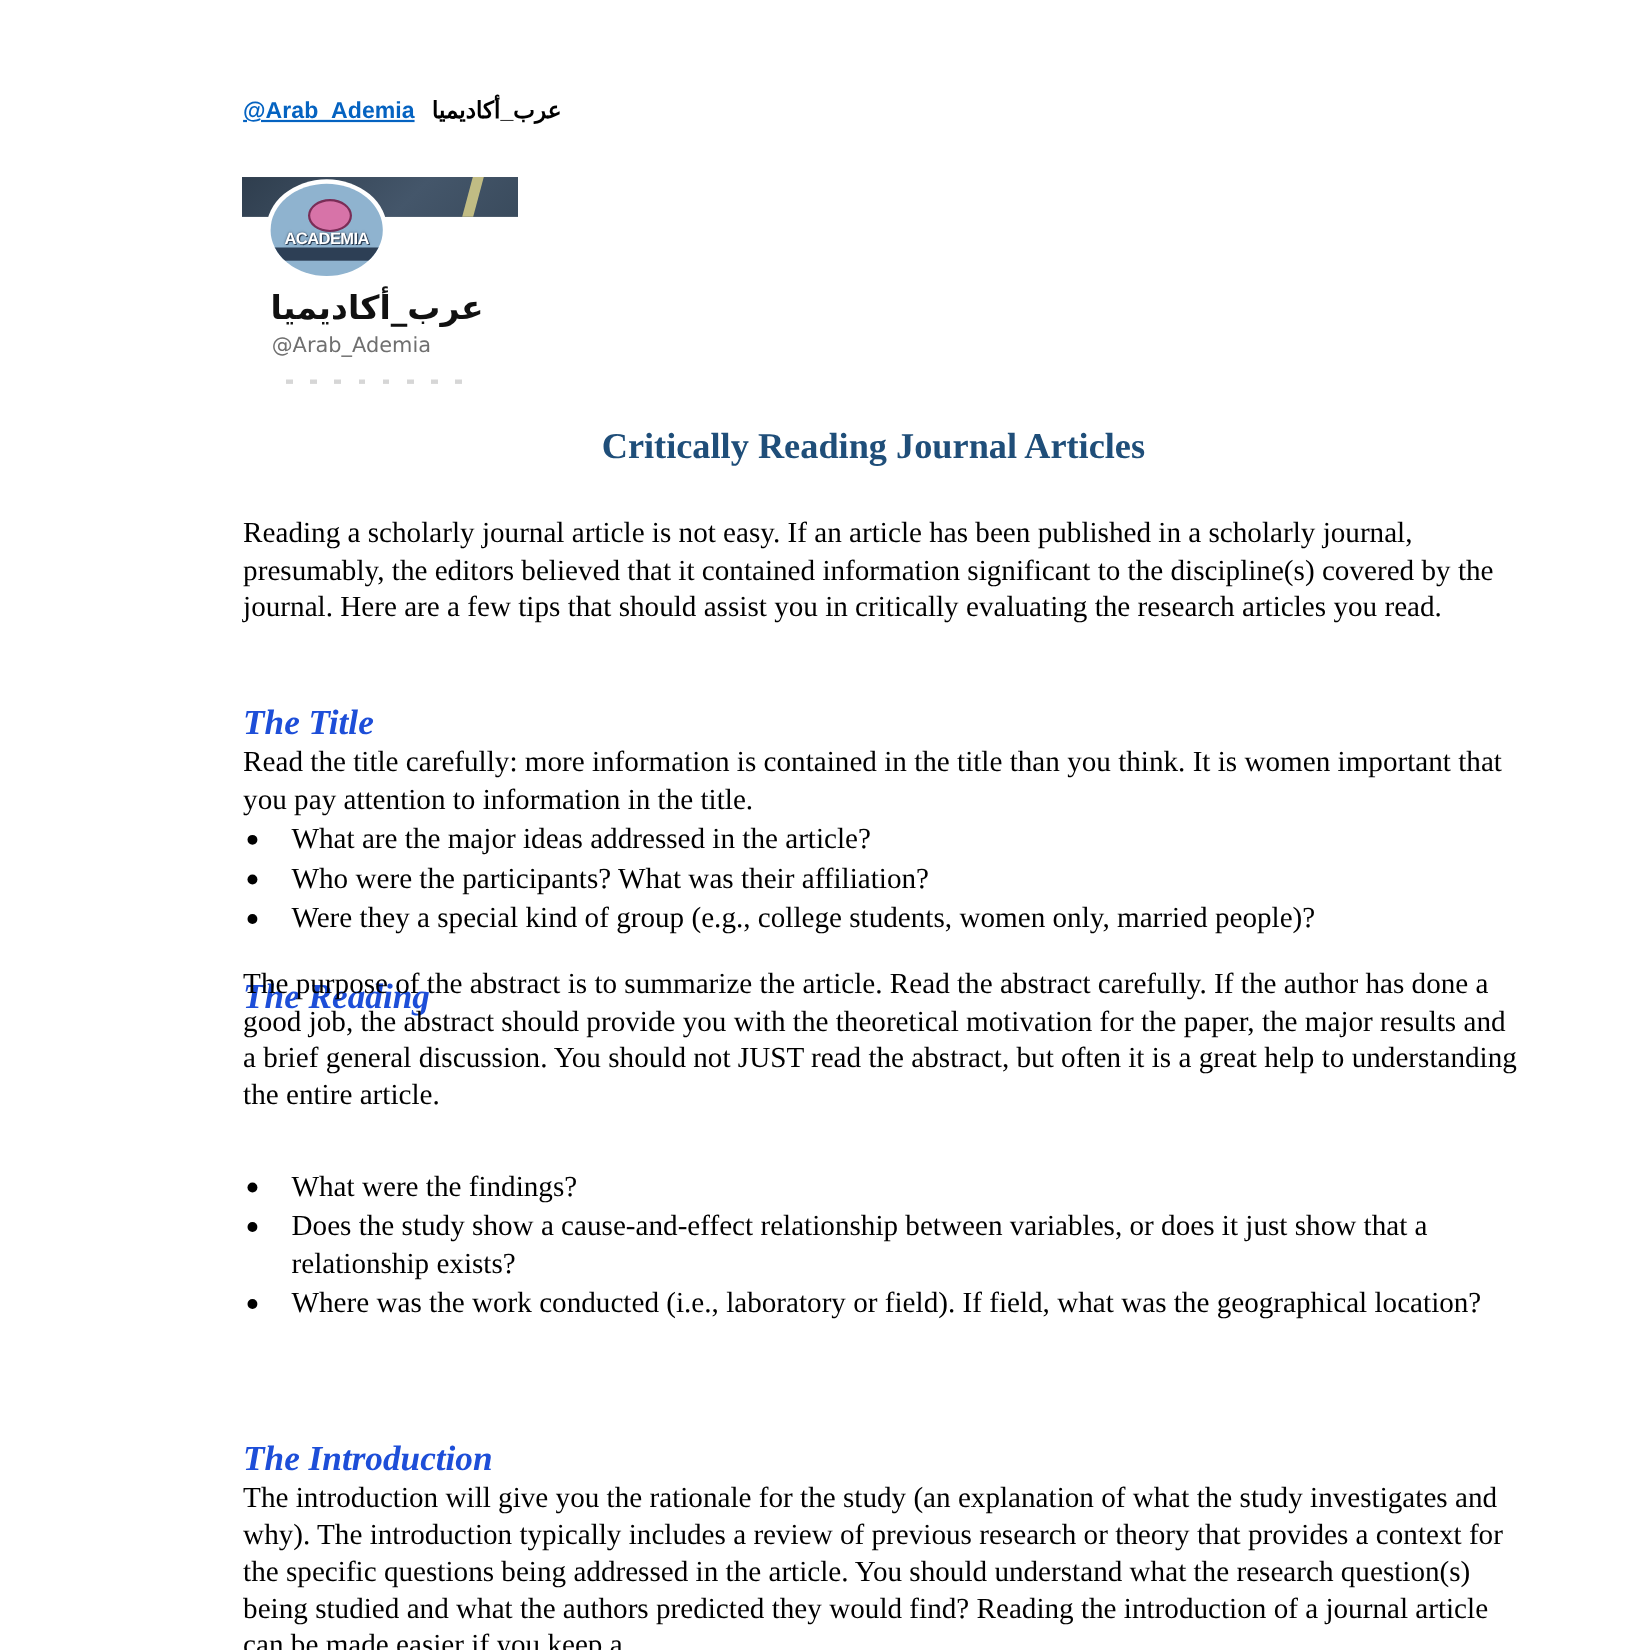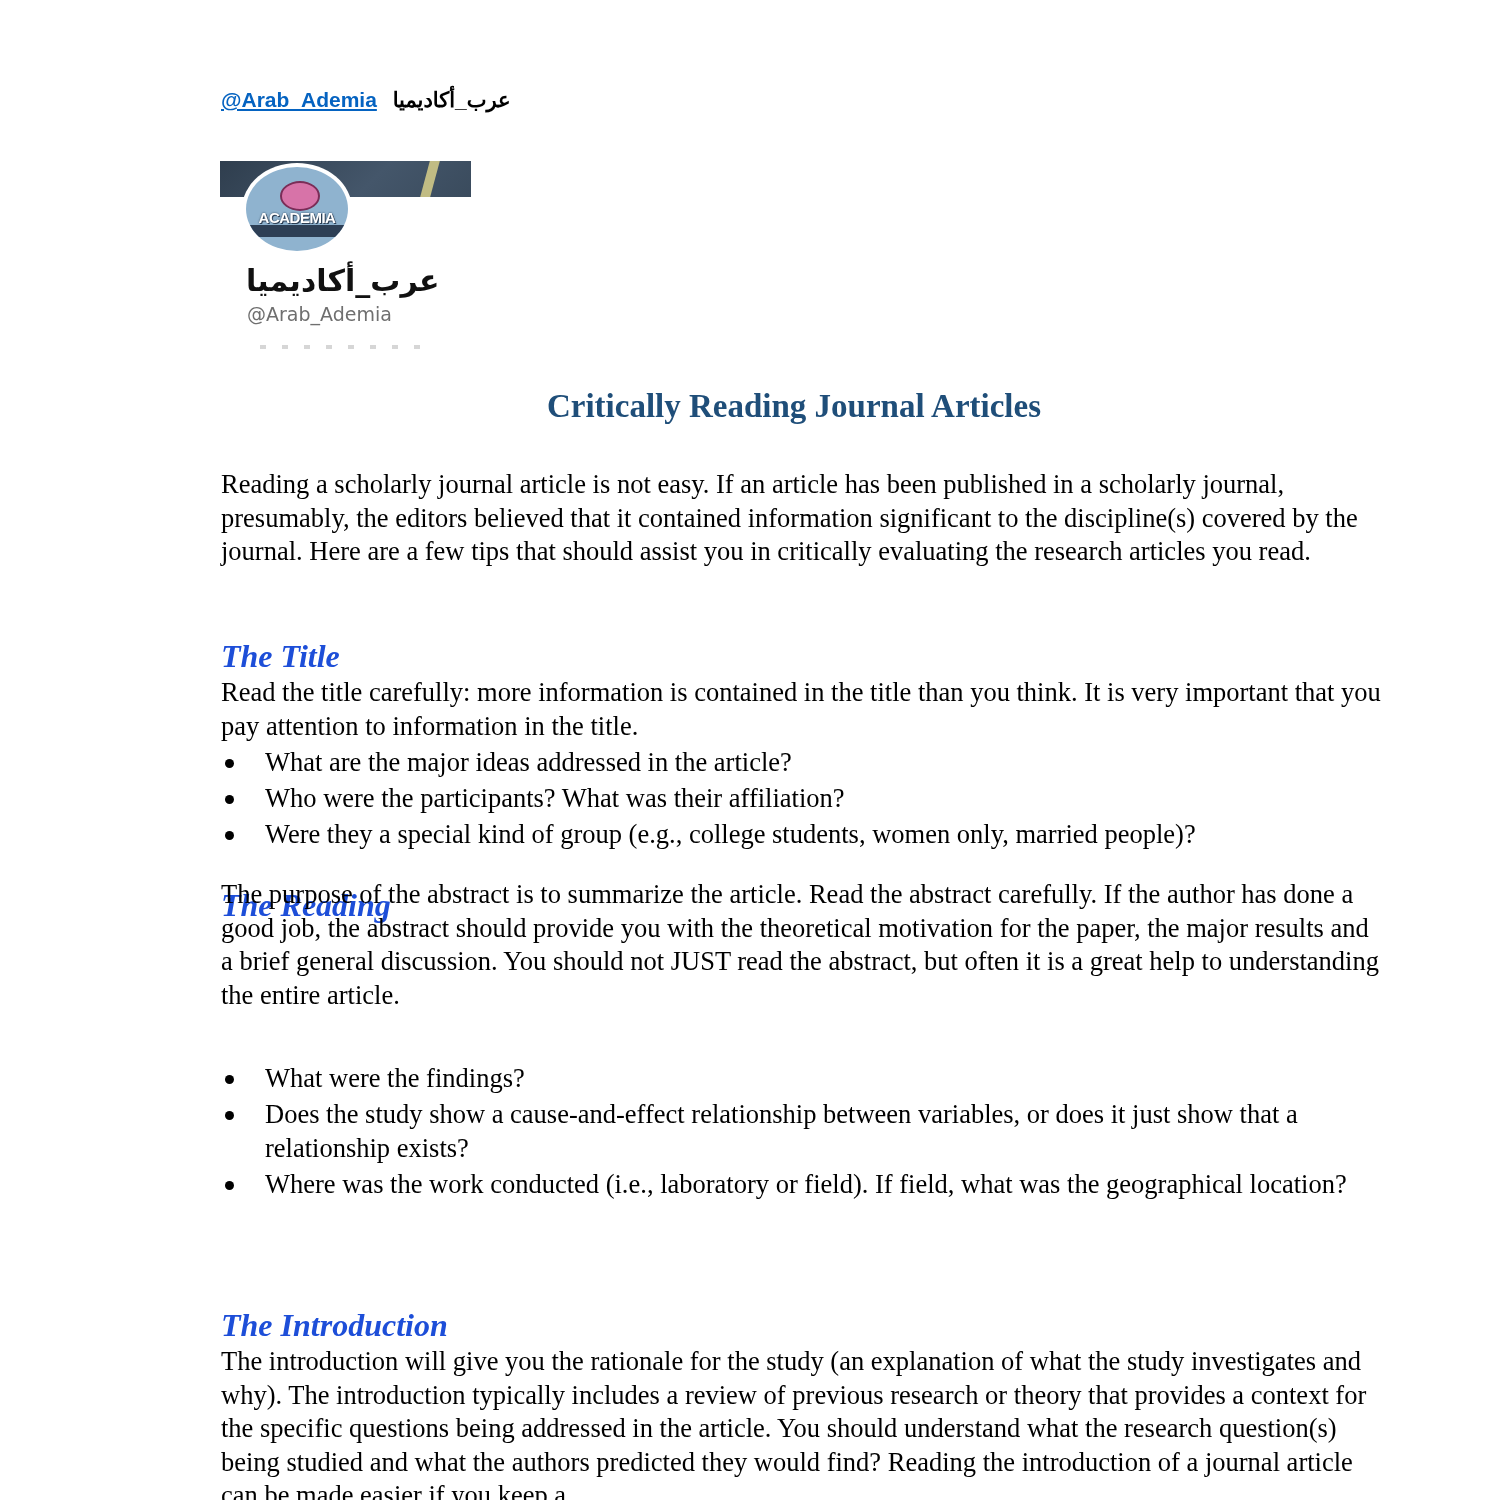--- a/index.html
+++ b/index.html
@@ -62,21 +62,21 @@
     <div class="profile-name">عرب_أكاديميا</div>
     <div class="profile-handle">@Arab_Ademia</div>
     <div class="profile-fade"></div>
   </div>
 
   <h1 class="doc-title" style="margin:0;">Critically Reading Journal Articles</h1>
 
   <p class="para" style="top:468px;">Reading a scholarly journal article is not easy.  If an article has been published in a scholarly journal, presumably, the editors believed that it contained information significant to the discipline(s) covered by the journal. Here are a few tips that should assist you in critically evaluating the research articles you read.</p>
 
   <h2 class="heading" style="top:638px;">The Title</h2>
-  <p class="para" style="top:676px;">Read the title carefully: more information is contained in the title than you think. It is very important that you pay attention to information in the title.</p>
+  <p class="para" style="top:676px;">Read the title carefully: more information is contained in the title than you think. It is women important that you pay attention to information in the title.</p>
   <ul class="bullets" style="top:746px;">
     <li><span class="bullet-dot"></span><span>What are the major ideas addressed in the article?</span></li>
     <li><span class="bullet-dot"></span><span>Who were the participants? What was their affiliation?</span></li>
     <li><span class="bullet-dot"></span><span>Were they a special kind of group (e.g., college students, women only, married people)?</span></li>
   </ul>
 
   <h2 class="heading" style="top:887px;">The Reading</h2>
   <p class="para" style="top:878px;">The purpose of the abstract is to summarize the article. Read the abstract carefully.  If the author has done a good job, the abstract should provide you with the theoretical motivation for the paper, the major results and a brief general discussion. You should not JUST read the abstract, but often it is a great help to understanding the entire article.</p>
   <ul class="bullets" style="top:1062px;">
     <li><span class="bullet-dot"></span><span>What were the findings?</span></li>

